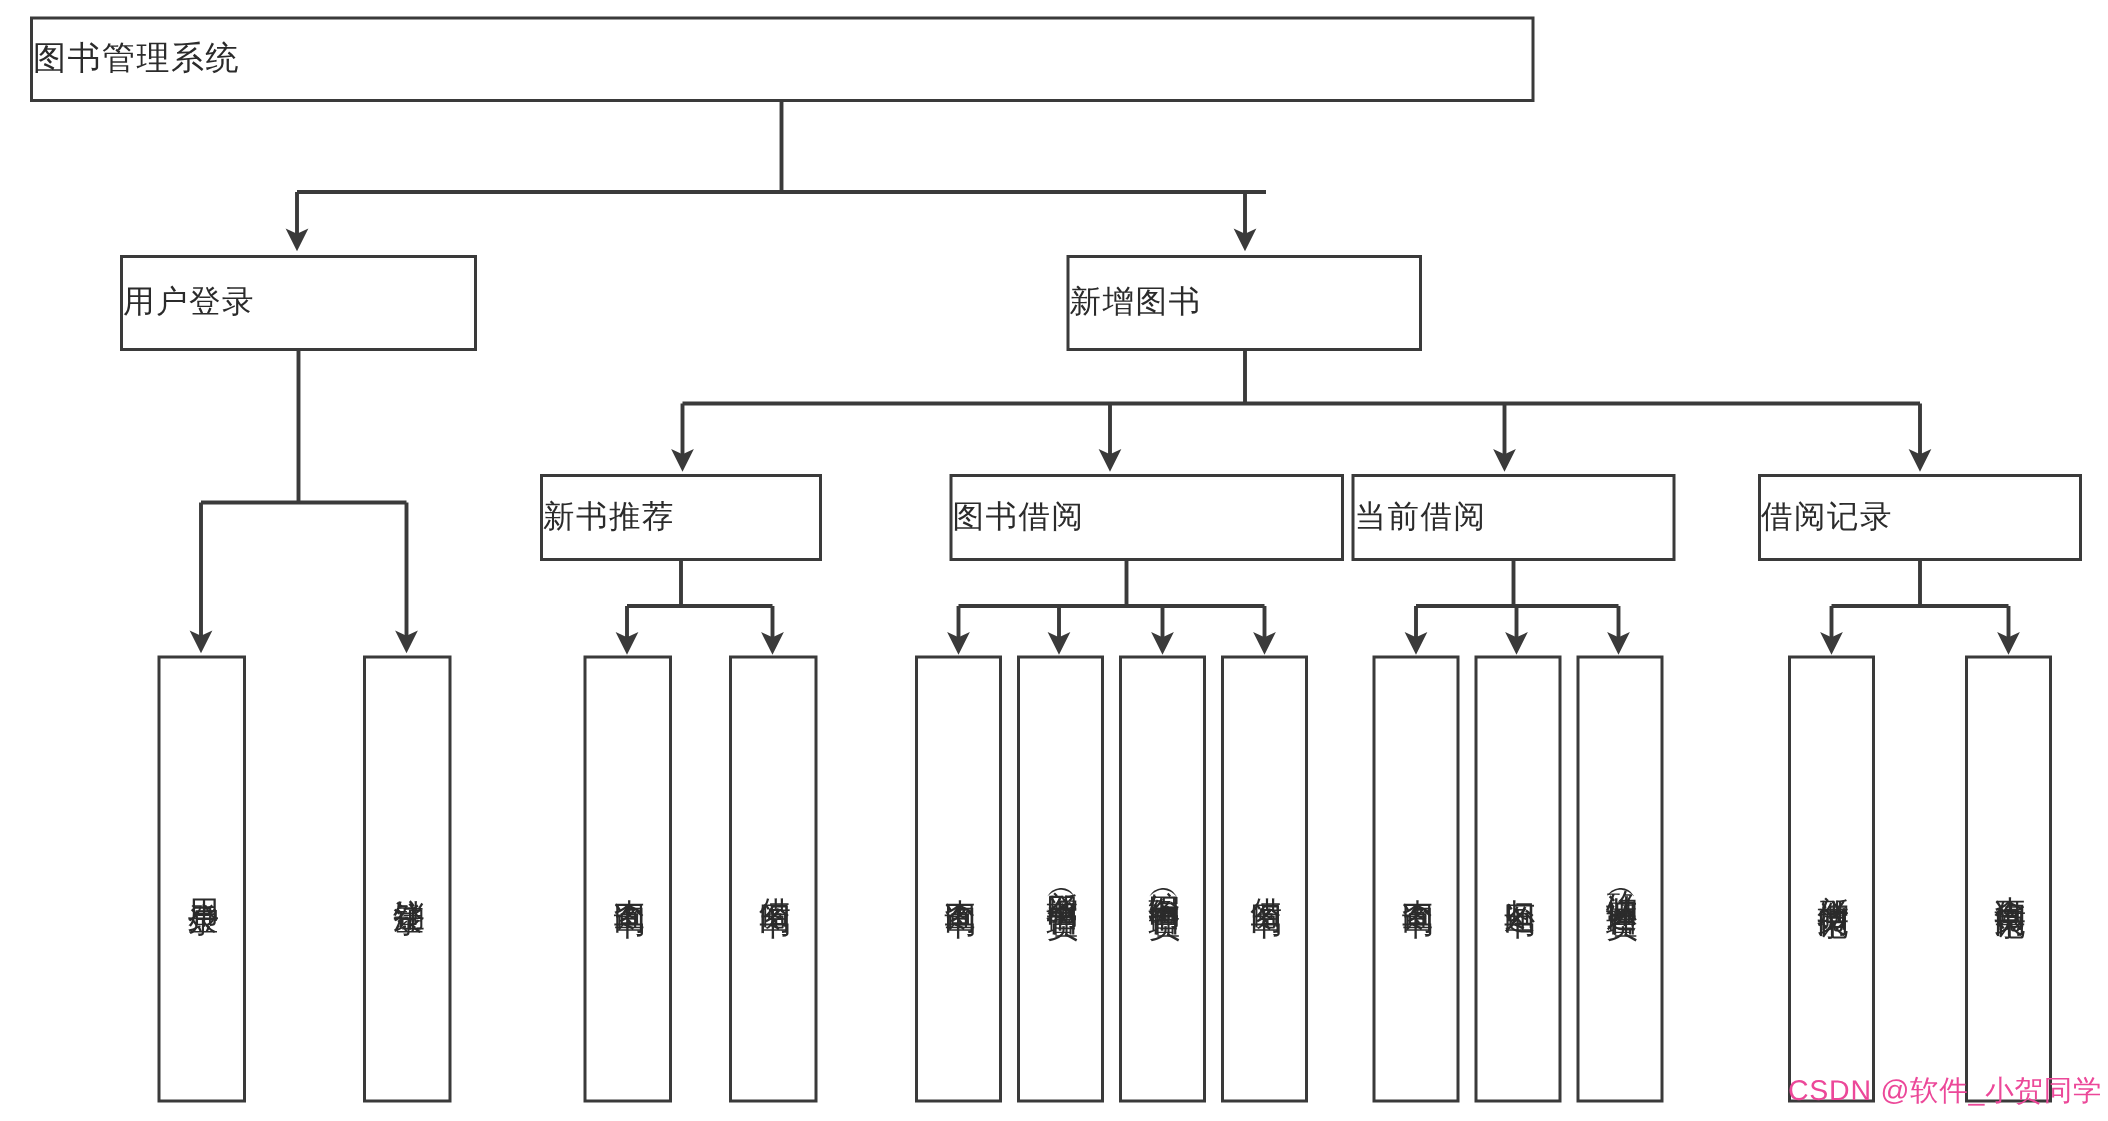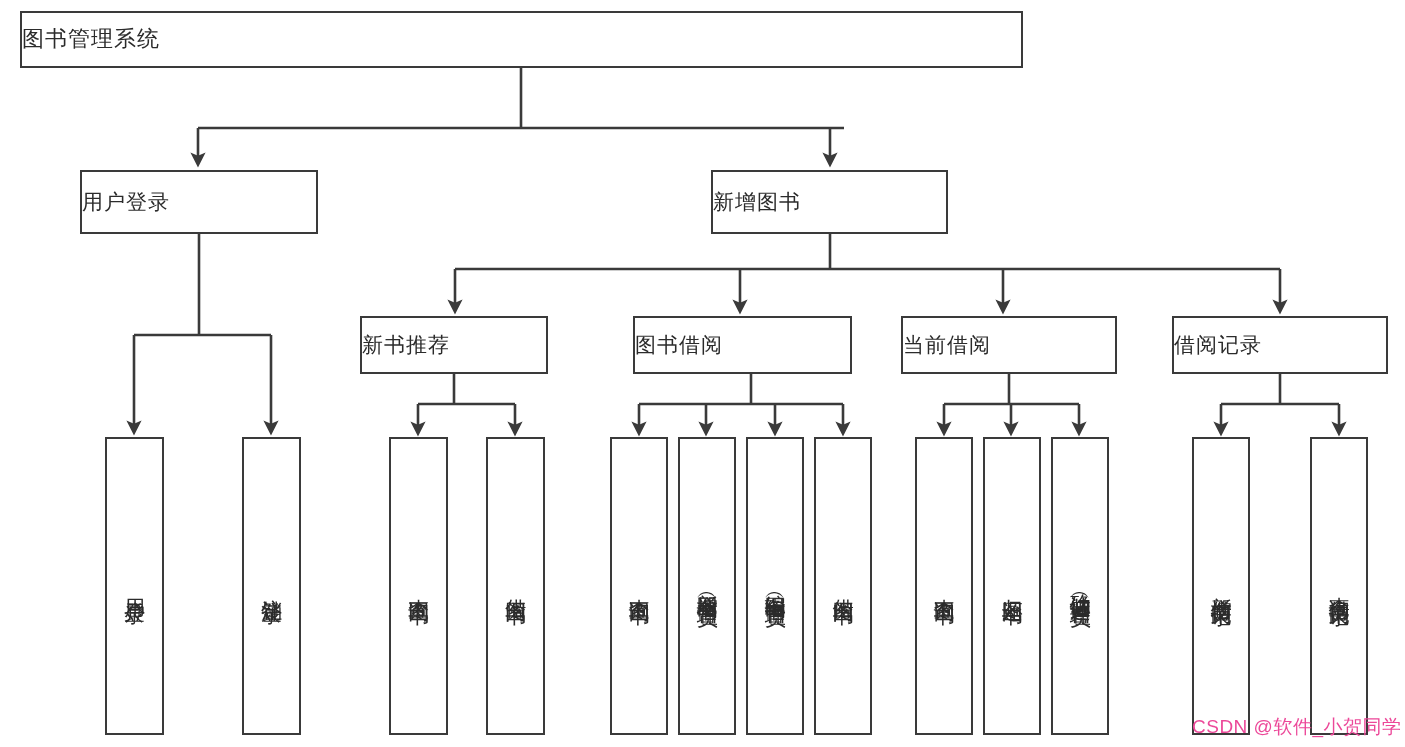--- a/index.html
+++ b/index.html
@@ -125,21 +125,21 @@
   <div class="node node-h" style="left:80px; top:170px; width:238px; height:64px;">
     <span>用户登录</span>
   </div>
   <div class="node node-h" style="left:711px; top:170px; width:237px; height:64px;">
     <span>新增图书</span>
   </div>
 
   <div class="node node-h" style="left:360px; top:316px; width:188px; height:58px;">
     <span>新书推荐</span>
   </div>
-  <div class="node node-h" style="left:633px; top:316px; width:219px; height:58px;">
+  <div class="node node-h" style="left:633px; top:316px; width:263px; height:58px;">
     <span>图书借阅</span>
   </div>
   <div class="node node-h" style="left:1172px; top:316px; width:216px; height:58px;">
     <span>借阅记录</span>
   </div>
   <div class="node node-h" style="left:901px; top:316px; width:216px; height:58px;">
     <span>当前借阅</span>
   </div>
 
   <div class="node node-v" style="left:105px; top:437px; width:59px; height:298px;">

